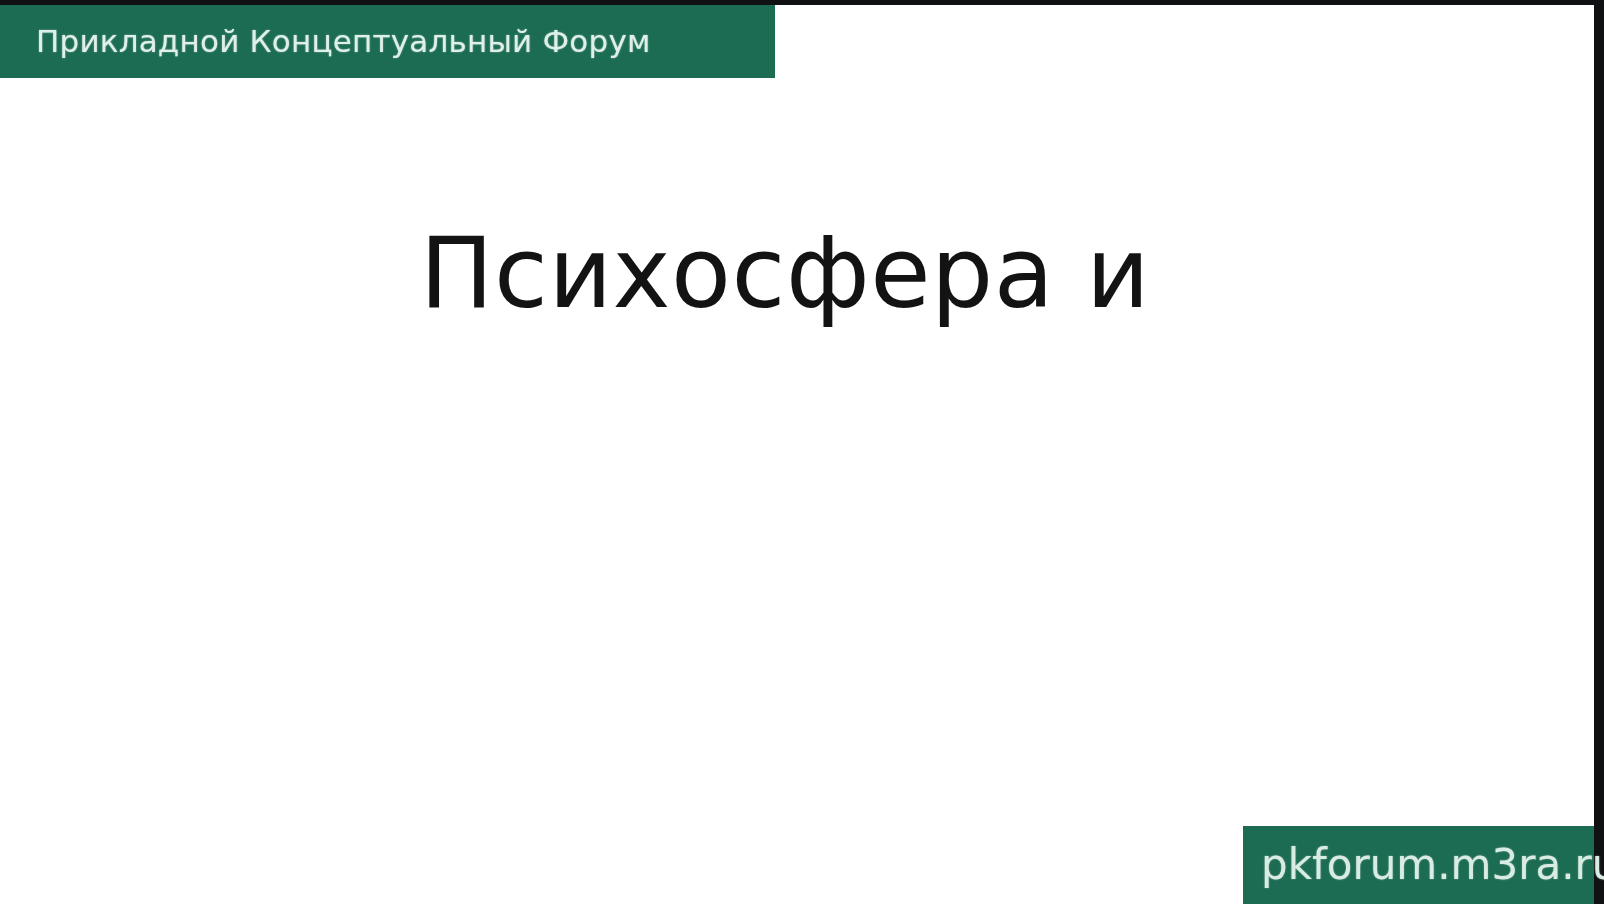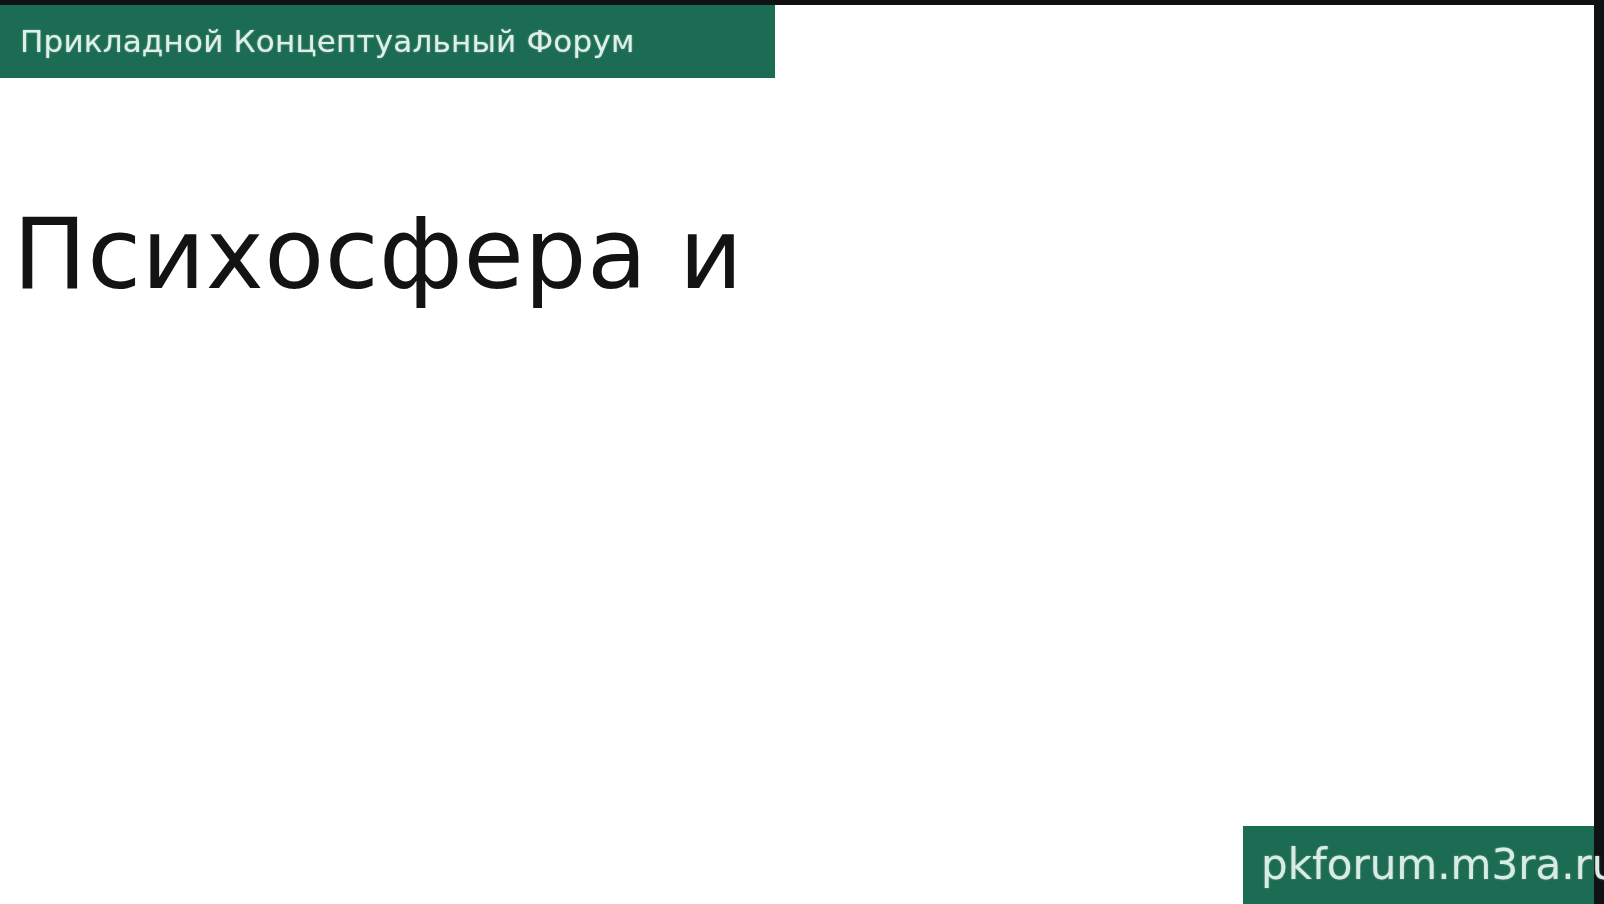--- a/index.html
+++ b/index.html
@@ -51,38 +51,37 @@
     height: 73px;
     background: #1c6b53;
     display: flex;
     align-items: center;
   }
   #header-banner .banner-text {
     color: #dff0e9;
     font-size: 31px;
     line-height: 1;
     letter-spacing: 0.2px;
-    padding-left: 20px;
+    padding-left: 36px;
     white-space: nowrap;
     text-shadow: 0 0 2px rgba(223,240,233,0.55);
   }
 
   
   #slide-title {
     position: absolute;
     left: 0;
-    top: 184px;
+    top: 203px;
     width: 1570px;
-    text-align: left;
+    text-align: center;
     color: #131313;
     font-size: 98px;
     line-height: 140px;
     font-weight: 400;
     letter-spacing: 0.5px;
-    padding-left: 13px;
   }
   #slide-title .title-line {
     display: block;
     white-space: nowrap;
   }
 
   
   #watermark {
     position: absolute;
     left: 1243px;

